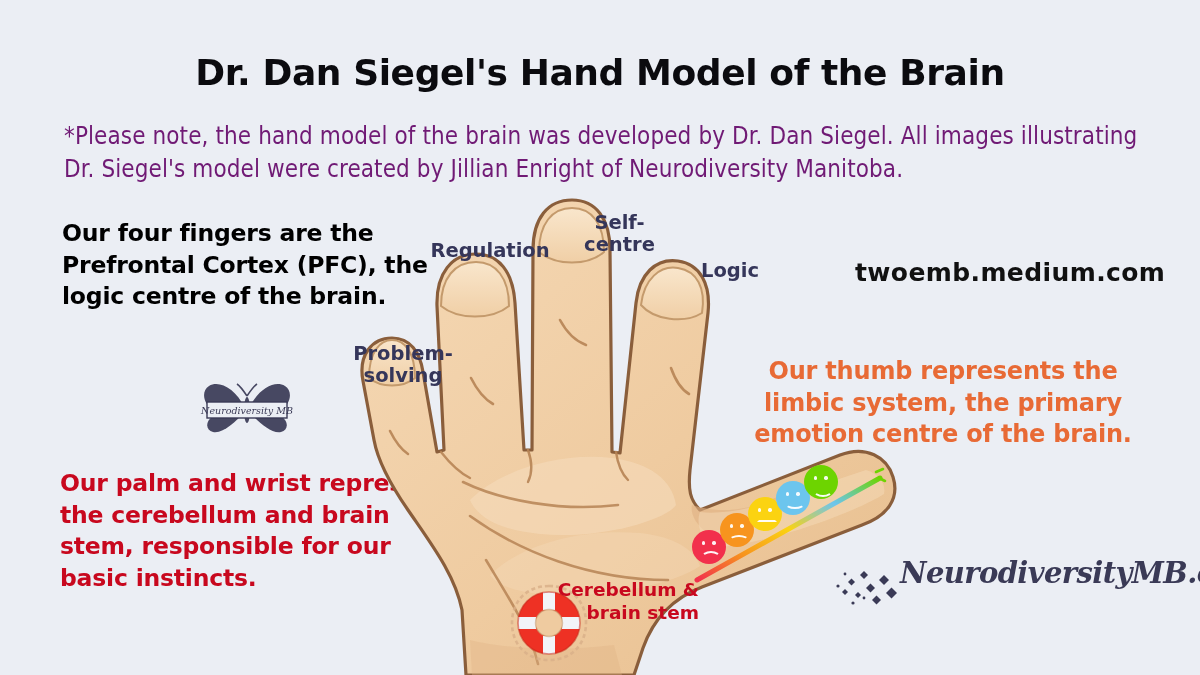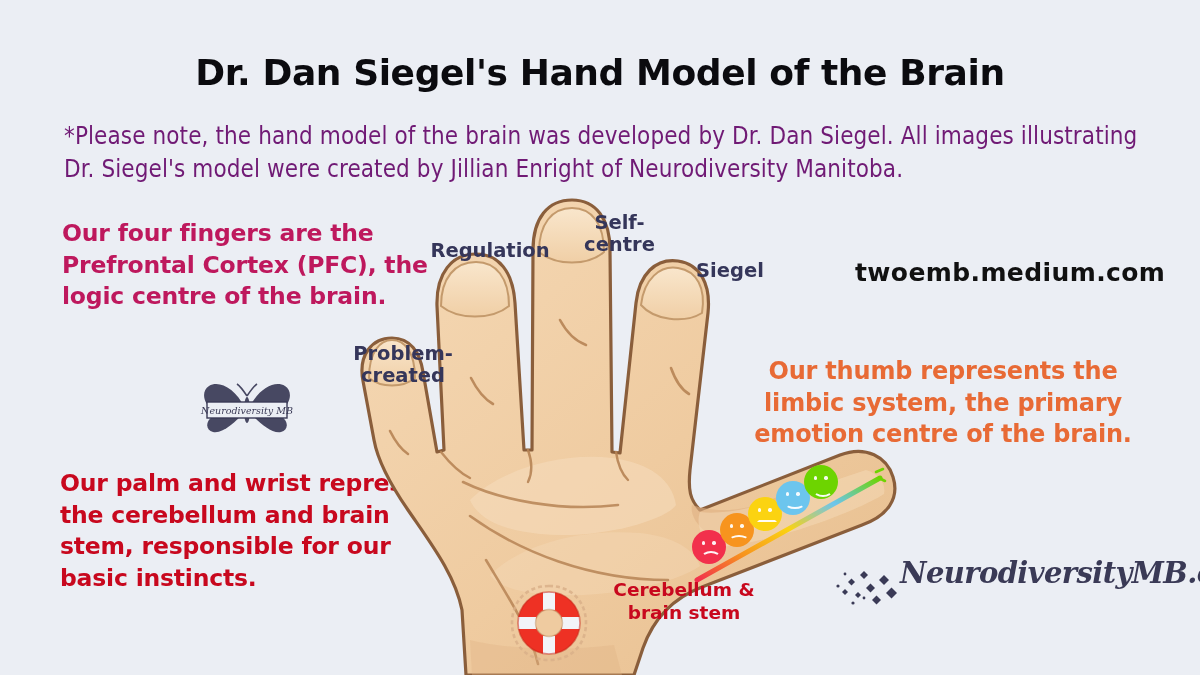--- a/index.html
+++ b/index.html
@@ -32,21 +32,21 @@
   }
   .blurb{
     position:absolute;
     font-family:"DejaVu Sans", sans-serif;
     font-weight:bold;
     letter-spacing:-0.2px;
   }
   #pfc-blurb{
     left:62px; top:218px; width:380px;
     font-size:23.5px; line-height:31.5px;
-    color:#be185d;
+    color:#000000;
   }
   #palm-blurb{
     left:60px; top:468px; width:400px;
     font-size:23.5px; line-height:31.5px;
     color:#C8081E;
   }
   #thumb-blurb{
     left:733px; top:356px; width:420px;
     text-align:center;
     font-size:24px; line-height:31.5px;
@@ -73,22 +73,22 @@
     text-align:center;
     white-space:pre-line;
     z-index:12;
   }
   #lbl-regulation{left:423px; top:240px; width:134px;}
   #lbl-selfcontrol{left:572px; top:212px; width:95px;}
   #lbl-logic{left:688px; top:260px; width:84px;}
   #lbl-problem{left:342px; top:343px; width:122px;}
 
   .cerebellum-label{
-    position:absolute; left:604px; top:578px; width:160px;
-    text-align:center;
+    position:absolute; left:539px; top:578px; width:160px;
+    text-align:right;
     font-family:"DejaVu Sans", sans-serif;
     font-weight:bold;
     font-size:18.5px;
     line-height:23px;
     color:#C8081E;
     white-space:pre-line;
     z-index:14;
   }
 
   
@@ -292,23 +292,23 @@
 
   <div class="blurb" id="palm-blurb">Our palm and wrist represent the cerebellum and brain stem, responsible for our basic instincts.</div>
 
   <div class="blurb" id="thumb-blurb">Our thumb represents the limbic system, the primary emotion centre of the brain.</div>
 
   <div class="medium-url">twoemb.medium.com</div>
 
   <div class="finger-label" id="lbl-regulation">Regulation</div>
   <div class="finger-label" id="lbl-selfcontrol">Self-
 centre</div>
-  <div class="finger-label" id="lbl-logic">Siegel</div>
+  <div class="finger-label" id="lbl-logic">Logic</div>
   <div class="finger-label" id="lbl-problem">Problem-
-created</div>
+solving</div>
 
   <div class="cerebellum-label">Cerebellum &amp;
 brain stem</div>
 
   <div id="butterfly-logo">
     <svg width="100" height="74" viewBox="0 0 100 74" xmlns="http://www.w3.org/2000/svg">
       <g fill="#3A3A56" opacity="0.92">
 
         <path d="M 48 36 C 38 16, 22 8, 12 14 C 4 19, 6 32, 16 38 C 24 43, 38 42, 48 38 Z"></path>
         <path d="M 48 40 C 38 50, 26 62, 16 60 C 8 58, 8 48, 18 43 C 28 38, 42 38, 48 40 Z"></path>

